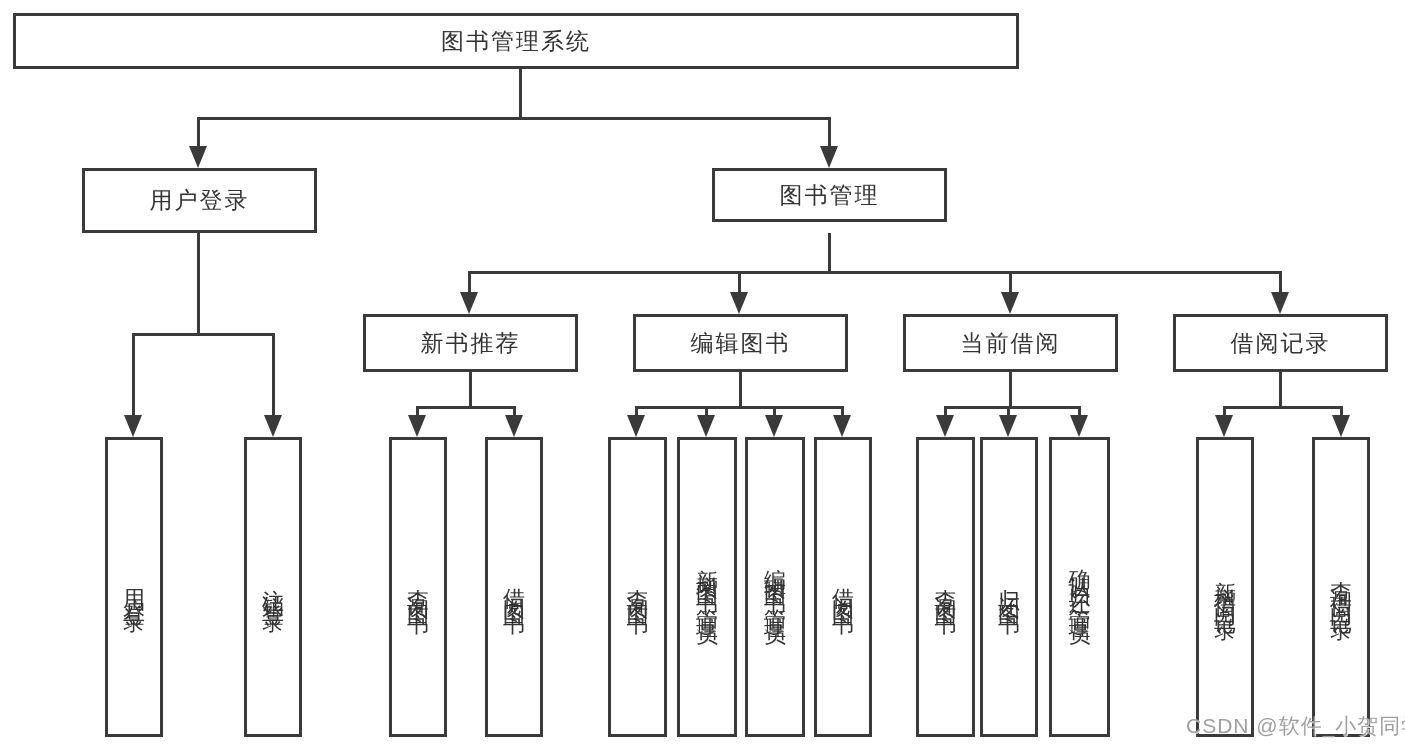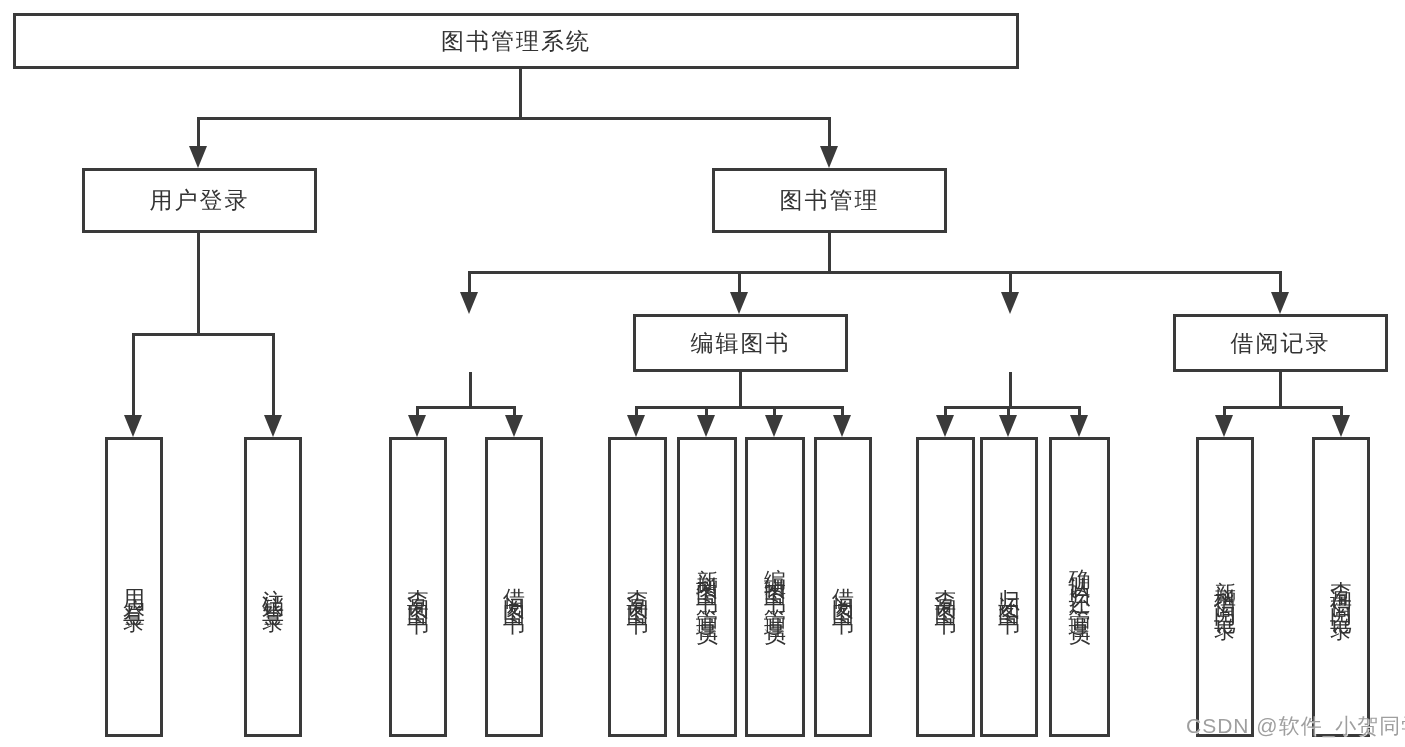--- a/index.html
+++ b/index.html
@@ -66,29 +66,35 @@
 <div class="canvas">
 
   <div class="box root" style="left:13px;top:13px;width:1006px;height:56px">
     <span class="lbl">图书管理系统</span>
   </div>
 
   <div class="box" style="left:82px;top:168px;width:235px;height:65px">
     <span class="lbl">用户登录</span>
   </div>
 
-  <div class="box" style="left:712px;top:168px;width:235px;height:65px">
+  <div class="box" style="left:712px;top:168px;width:235px;height:54px">
     <span class="lbl">图书管理</span>
   </div>
 
+  <div class="box" style="left:363px;top:314px;width:215px;height:58px">
+    <span class="lbl">新书推荐</span>
+  </div>
 
   <div class="box" style="left:633px;top:314px;width:215px;height:58px">
     <span class="lbl">编辑图书</span>
   </div>
 
+  <div class="box" style="left:903px;top:314px;width:215px;height:58px">
+    <span class="lbl">当前借阅</span>
+  </div>
 
   <div class="box" style="left:1173px;top:314px;width:215px;height:58px">
     <span class="lbl">借阅记录</span>
   </div>
 
   <div class="box" style="left:105px;top:437px;width:58px;height:300px">
     <span class="vlbl">用户登录</span>
   </div>
   <div class="box" style="left:244px;top:437px;width:58px;height:300px">
     <span class="vlbl">注销登录</span>

